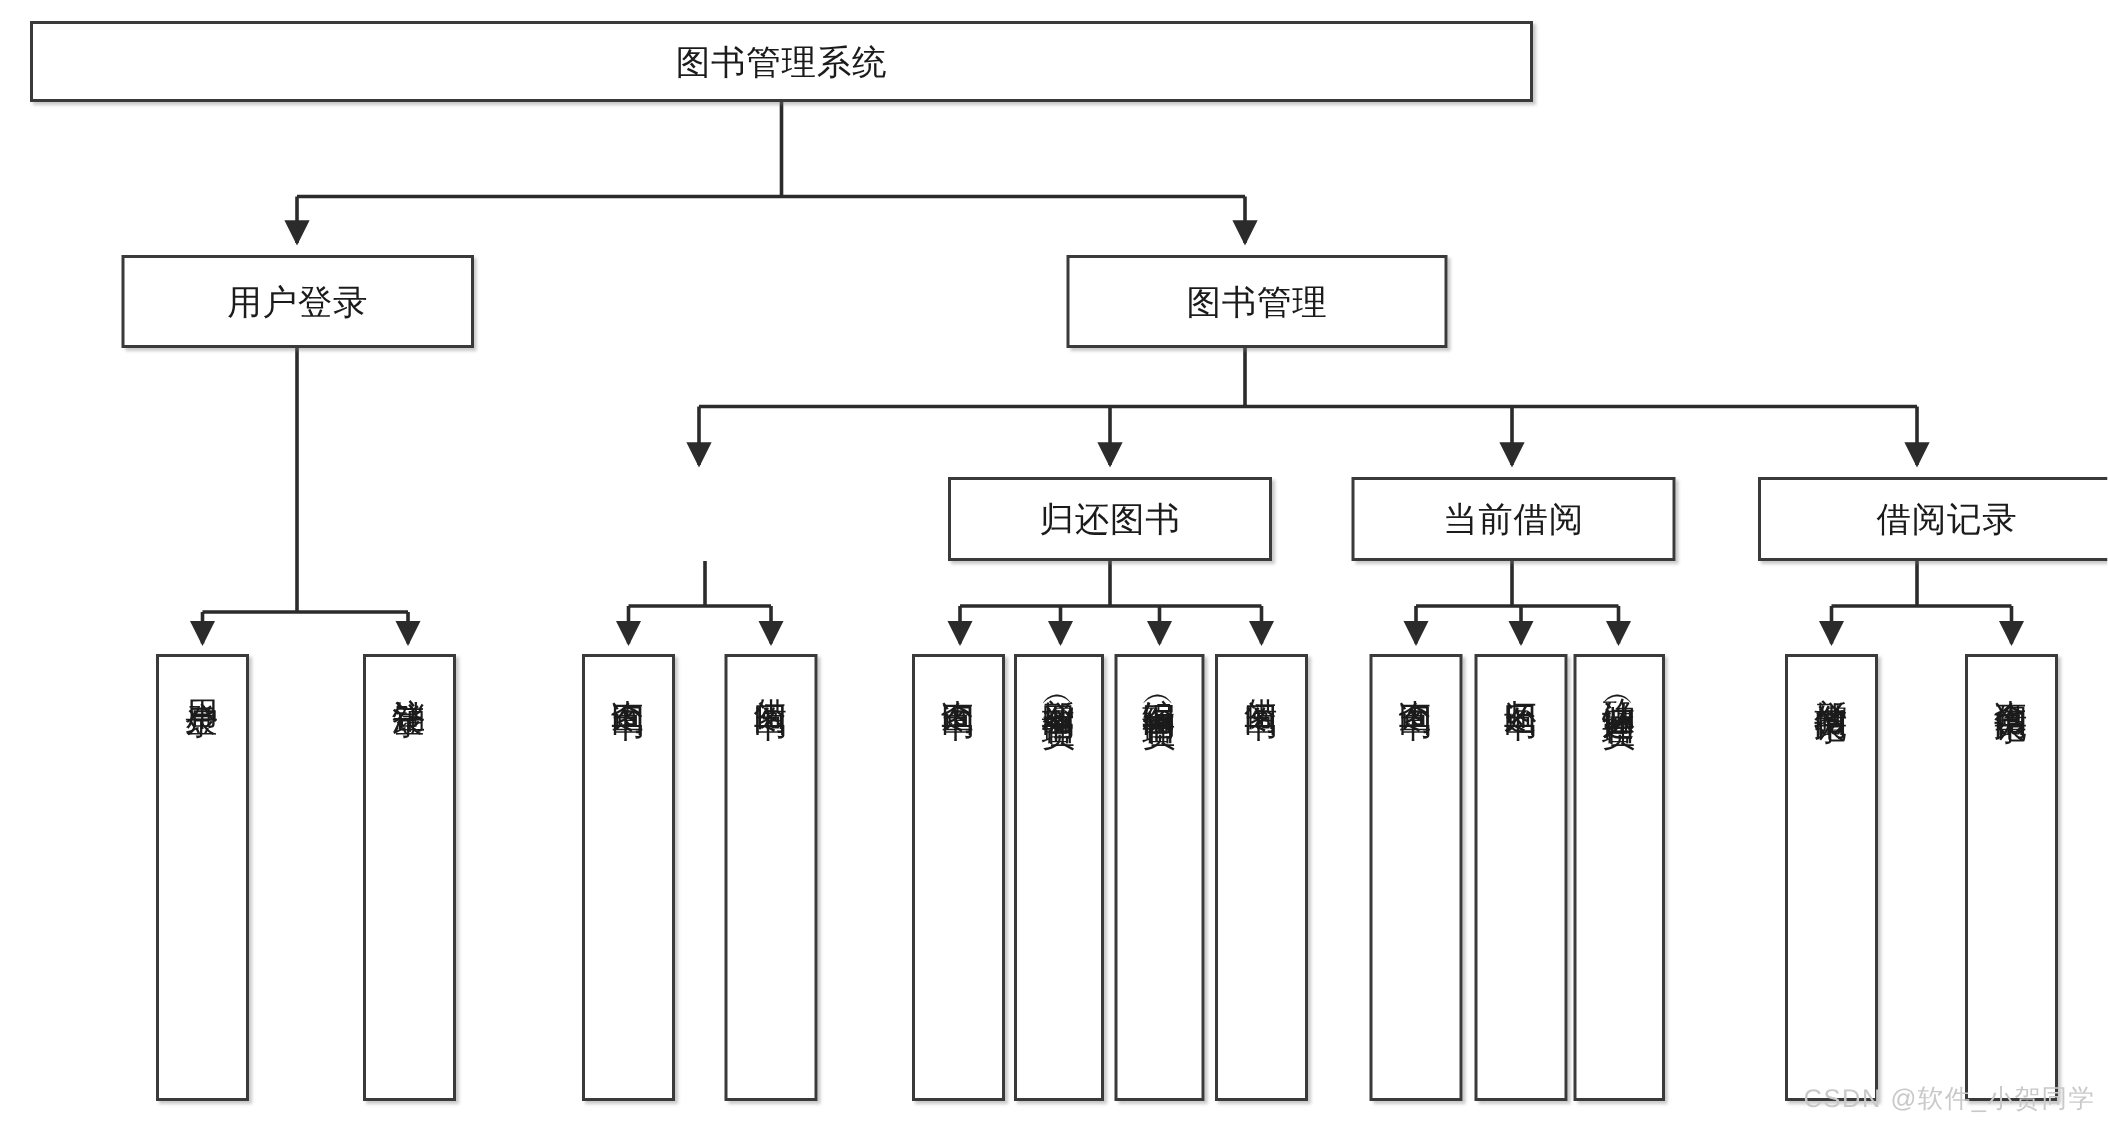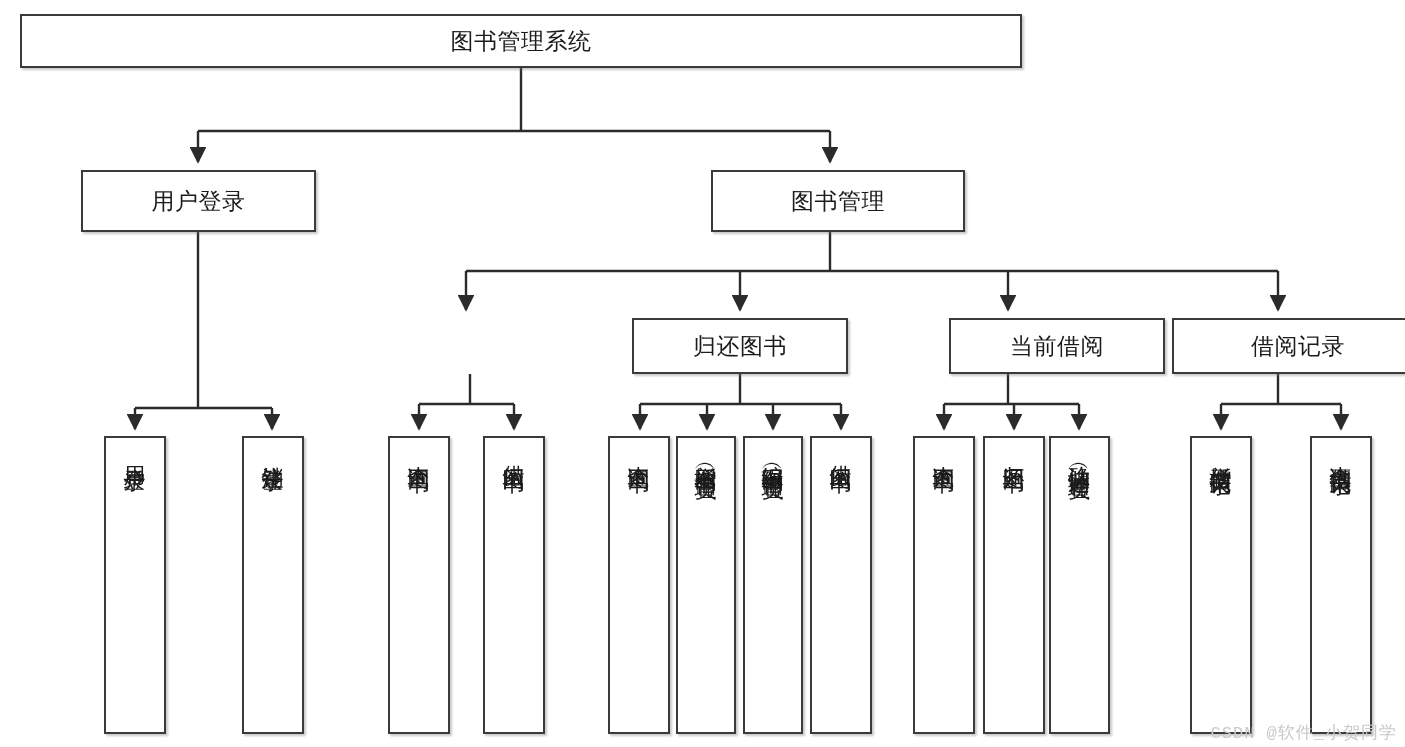--- a/index.html
+++ b/index.html
@@ -63,21 +63,21 @@
     align-items: flex-start;
   }
   .watermark {
     position: absolute;
     right: 8px;
     bottom: 3px;
     font-size: 17px;
     color: #c9c9c9;
     letter-spacing: 1px;
     white-space: nowrap;
-    font-family: Liberation Mono, monospace;
+    font-family: Liberation Sans, sans-serif;
   }
 </style>
 </head>
 <body>
 
 <div id="canvas">
 
   <svg class="edges" viewBox="0 0 1405 747">
     <defs>
       <marker id="arrow" viewBox="0 0 10 10" refX="9" refY="5" markerWidth="7" markerHeight="7" orient="auto-start-reverse">
@@ -135,21 +135,21 @@
   <div class="node horizontal" style="left:81px; top:170px; width:235px; height:62px;">
     <span class="label">用户登录</span>
   </div>
   <div class="node horizontal" style="left:711px; top:170px; width:254px; height:62px;">
     <span class="label">图书管理</span>
   </div>
 
   <div class="node horizontal" style="left:632px; top:318px; width:216px; height:56px;">
     <span class="label">归还图书</span>
   </div>
-  <div class="node horizontal" style="left:901px; top:318px; width:216px; height:56px;margin-left:48px;">
+  <div class="node horizontal" style="left:901px; top:318px; width:216px; height:56px;">
     <span class="label">当前借阅</span>
   </div>
   <div class="node horizontal" style="left:1172px; top:318px; width:252px; height:56px;">
     <span class="label">借阅记录</span>
   </div>
 
   <div class="node vertical" style="left:104px; top:436px; width:62px; height:298px;">
     <span class="label">用户登录</span>
   </div>
   <div class="node vertical" style="left:242px; top:436px; width:62px; height:298px;">

